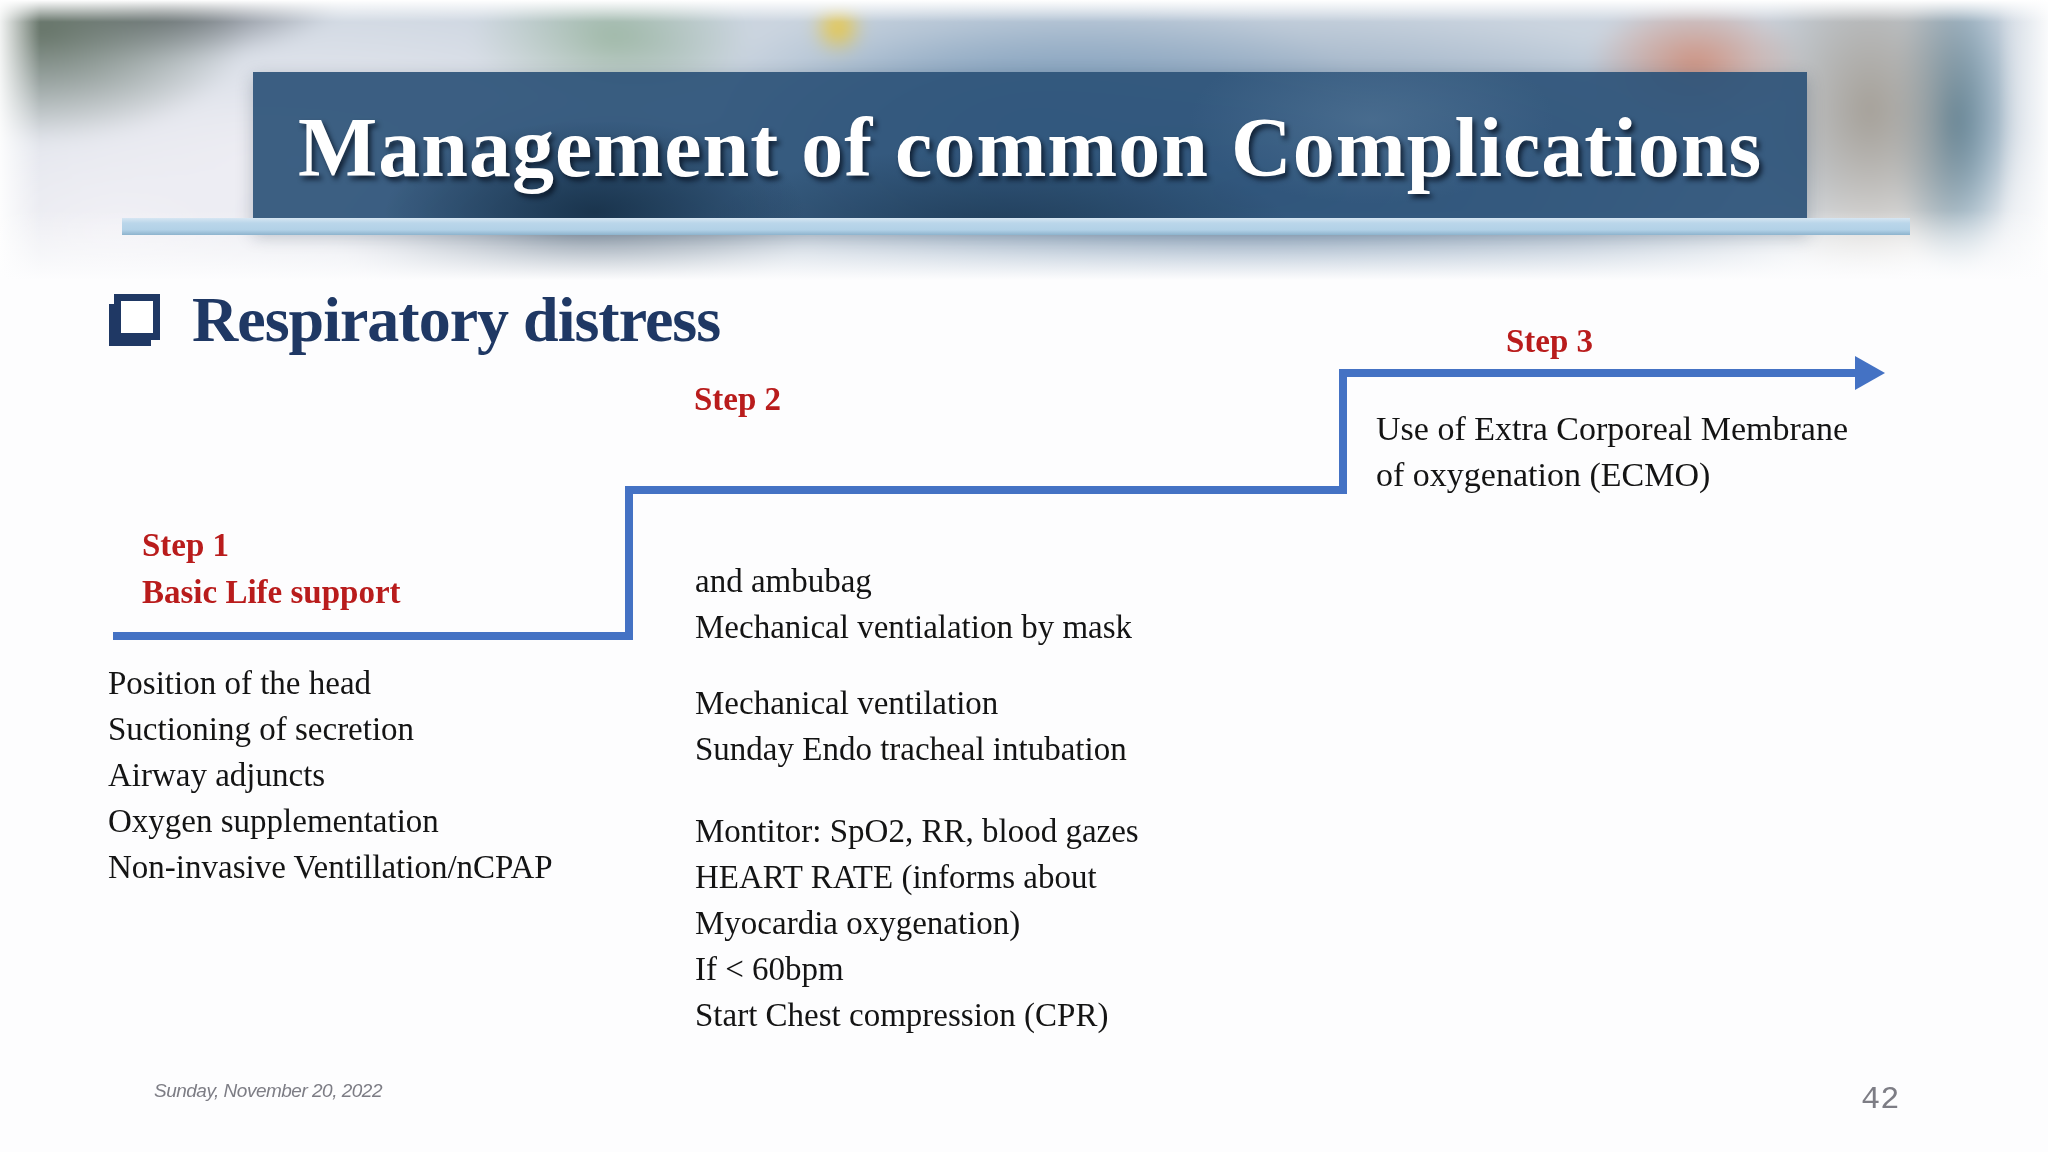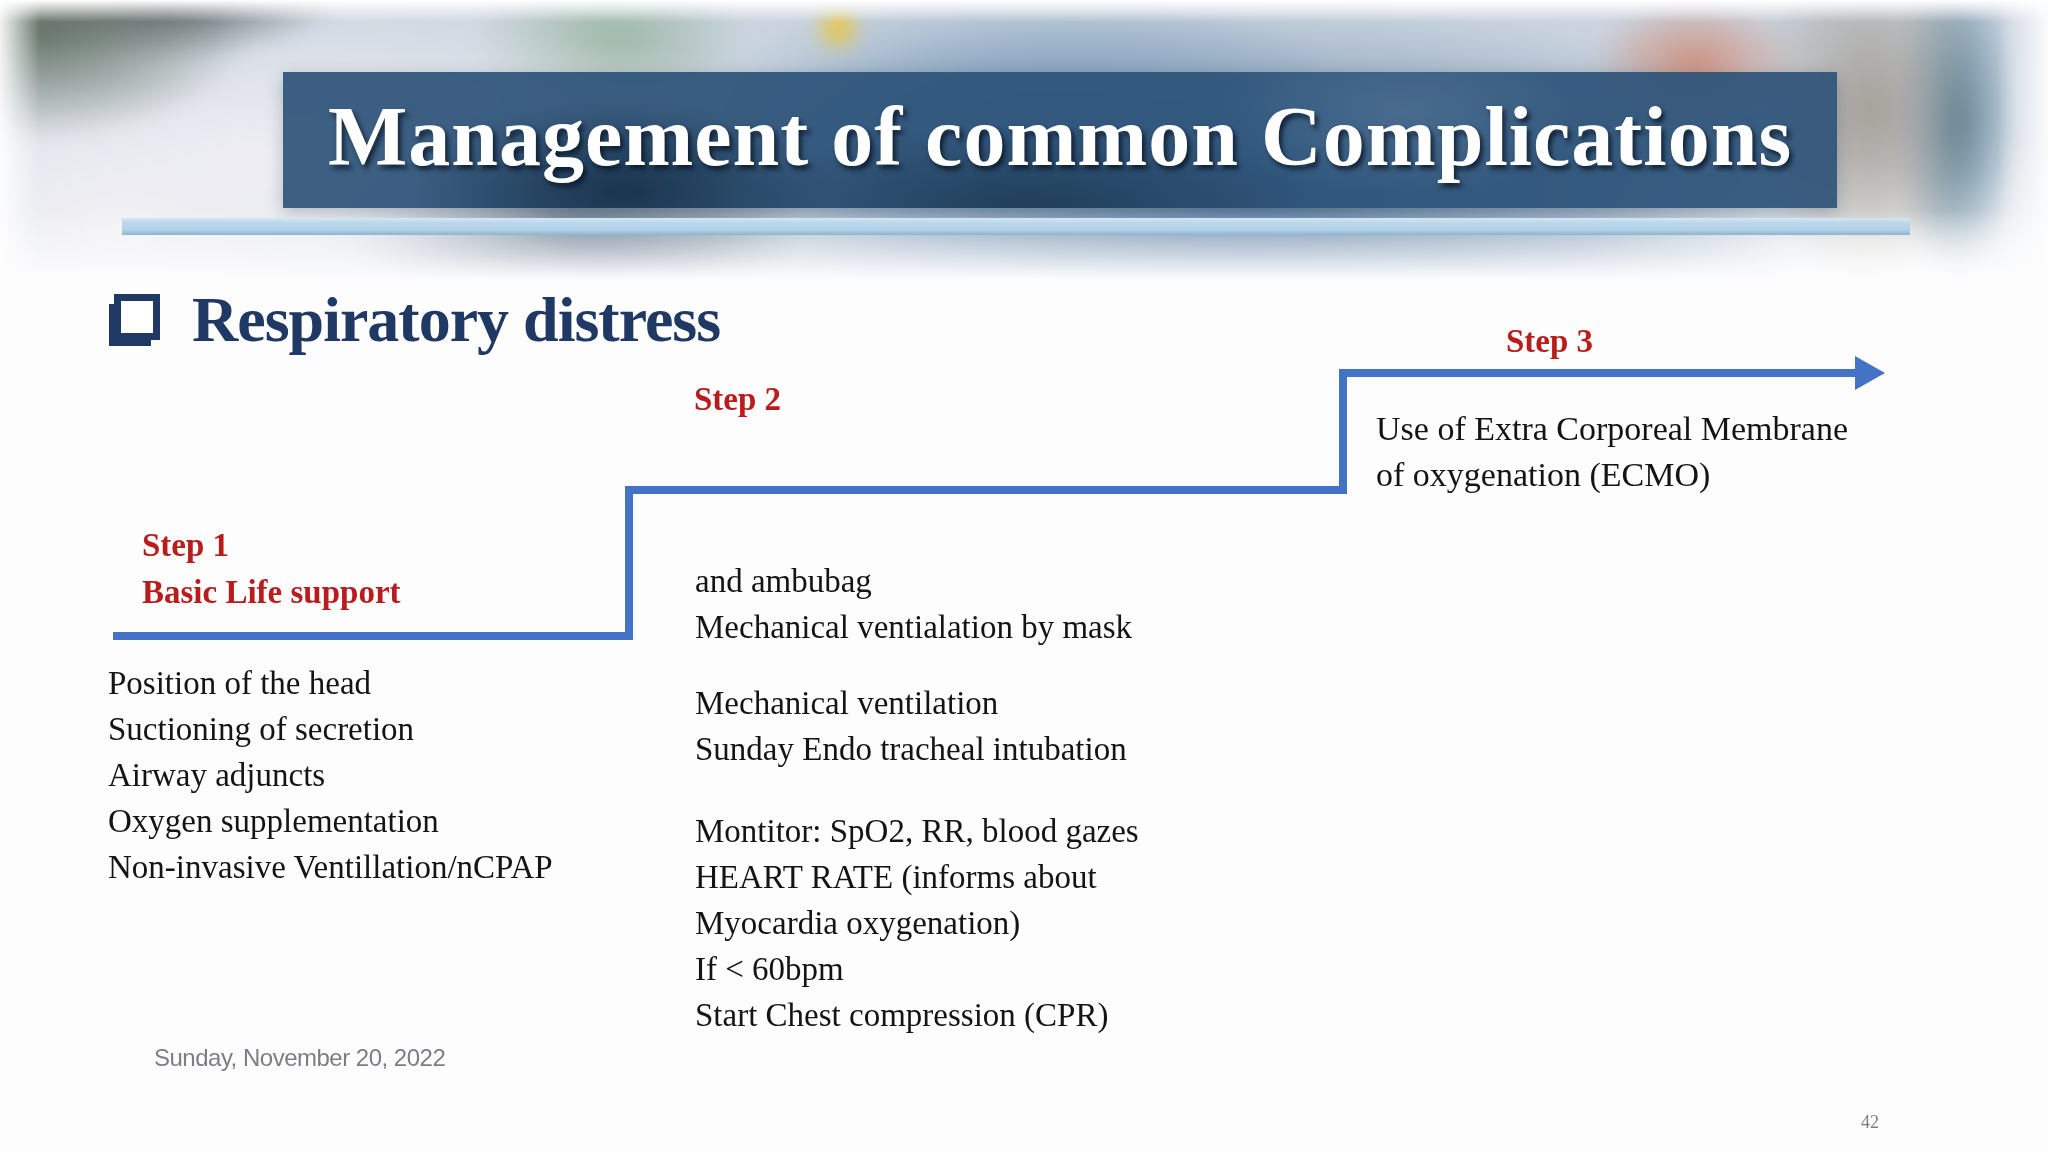--- a/index.html
+++ b/index.html
@@ -41,25 +41,24 @@
   .banner .fade{
     position:absolute;inset:0;
     background:
       linear-gradient(to bottom, #ffffff 0px, rgba(255,255,255,0) 22px),
       linear-gradient(to top, #fdfdfe 4%, rgba(255,255,255,.55) 13%, rgba(255,255,255,0) 28%),
       linear-gradient(to right, rgba(255,255,255,.9) 0px, rgba(255,255,255,0) 40px),
       linear-gradient(to left, rgba(255,255,255,.9) 0px, rgba(255,255,255,0) 50px);
   }
   
   .title-box{
-    position:absolute;left:253px;top:72px;width:1554px;height:136px;
+    position:absolute;left:253px;top:72px;width:1554px;height:159px;
     background:rgba(45,82,120,.92);
     display:flex;align-items:center;justify-content:center;
     box-shadow:0 5px 16px rgba(20,40,60,.25);
-    margin-left:30px;
   }
   .title-box::before{
     content:"";position:absolute;inset:0;
     background:
       radial-gradient(ellipse 300px 130px at 22% 88%, rgba(20,44,66,.8), rgba(20,44,66,0) 70%),
       radial-gradient(ellipse 420px 120px at 48% 100%, rgba(24,50,74,.7), rgba(24,50,74,0) 70%),
       radial-gradient(ellipse 260px 120px at 72% 30%, rgba(92,126,158,.5), rgba(92,126,158,0) 70%);
   }
   .title-text{
     position:relative;
@@ -101,27 +100,28 @@
   .step1-label{left:142px;top:522px;}
   .step1-list{left:108px;top:660px;}
   .step2-label{left:694px;top:376px;}
   .mech-mask{left:695px;top:558px;}
   .mech-vent{left:695px;top:680px;}
   .monitor{left:695px;top:808px;}
   .step3-label{left:1506px;top:318px;}
   .ecmo{left:1376px;top:406px;font-size:34px;}
   
   .footer-date{
-    position:absolute;left:154px;top:1044px;
-    font-family:"Liberation Sans", sans-serif;font-size:24px;letter-spacing:-0.5px;
+    position:absolute;left:154px;top:1080px;
+    font-family:"Liberation Sans", sans-serif;font-size:19px;letter-spacing:-0.5px;
     color:var(--footer-gray);
+    font-style:italic;
   }
   .page-number{
-    position:absolute;left:1861px;top:1112px;
-    font-family:Liberation Serif, serif;font-size:18px;color:var(--footer-gray);
+    position:absolute;left:1861px;top:1081px;
+    font-family:Liberation Mono, monospace;font-size:32px;color:var(--footer-gray);
   }
 </style>
 </head>
 <body>
 
 <div class="slide">
 
   <div class="banner">
     <div class="blobs"></div>
     <div class="fade"></div>

